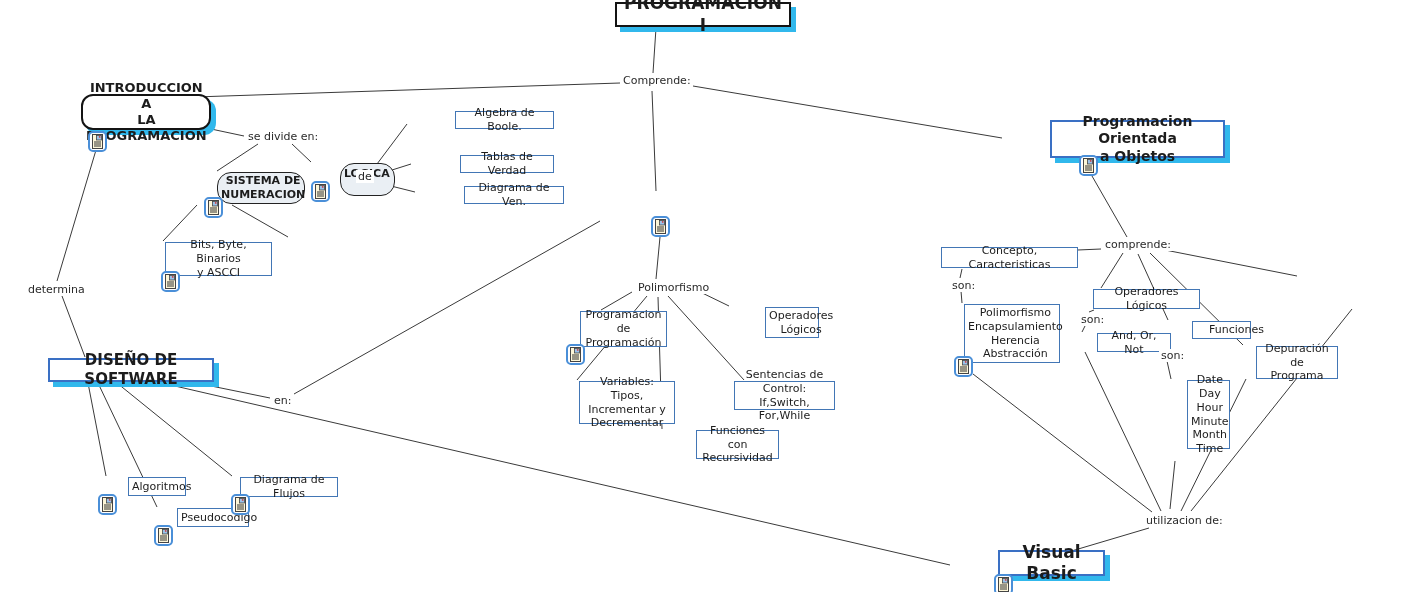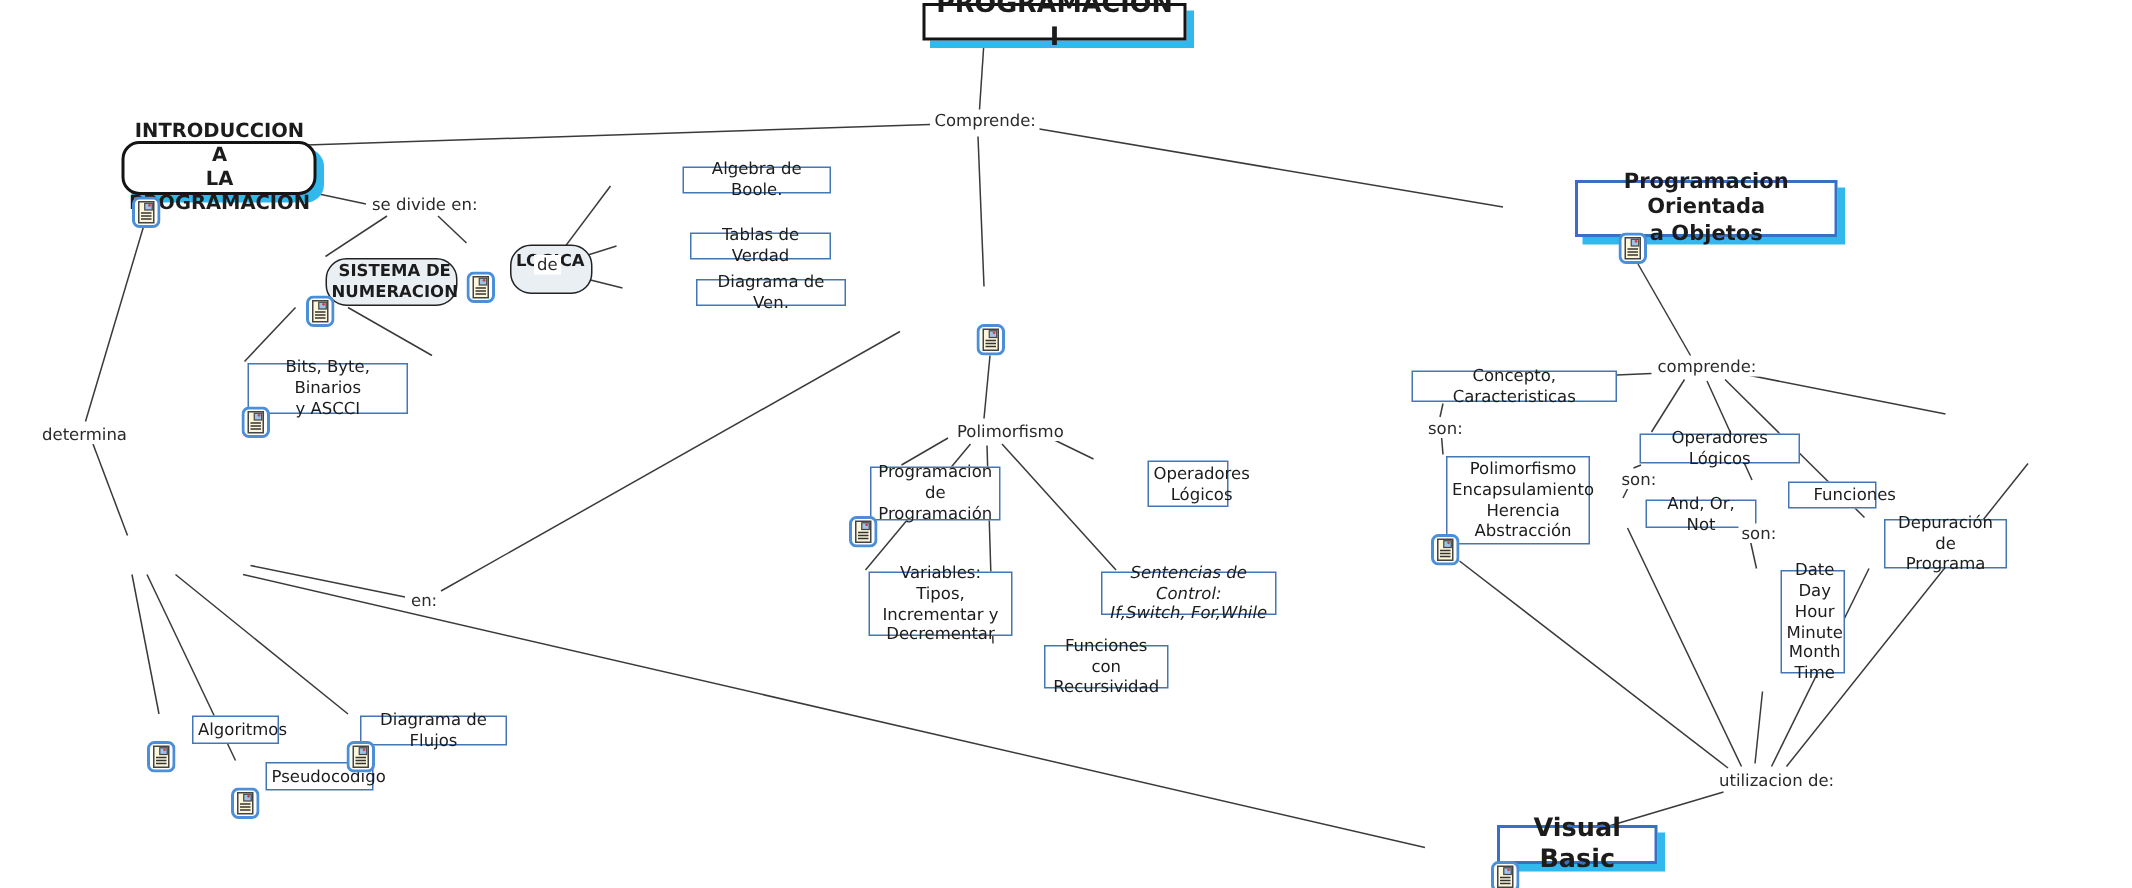--- a/index.html
+++ b/index.html
@@ -137,21 +137,21 @@
       <use href="#resicon"></use>
     </svg>
 
   <div class="node" style="left:717px;top:307px;width:54px;height:31px;"><span>Operadores
 Lógicos</span></div>
 
   <div class="node" style="left:531px;top:381px;width:96px;height:43px;"><span>Variables: Tipos,
 Incrementar y
 Decrementar</span></div>
 
-  <div class="node" style="left:686px;top:381px;width:117px;height:29px;font-style:italic;"><span>Sentencias de Control:
+  <div class="node" style="left:686px;top:381px;width:101px;height:29px;"><span>Sentencias de Control:
 If,Switch, For,While</span></div>
 
   <div class="node" style="left:648px;top:430px;width:83px;height:29px;"><span>Funciones con
 Recursividad</span></div>
 
   <div class="node" style="left:893px;top:247px;width:137px;height:21px;"><span>Concepto, Caracteristicas</span></div>
 
   <div class="node" style="left:916px;top:304px;width:96px;height:59px;"><span>Polimorfismo
 Encapsulamiento
 Herencia
@@ -170,20 +170,21 @@
 Day
 Hour
 Minute
 Month
 Time</span></div>
 
   <div class="node" style="left:1208px;top:346px;width:82px;height:33px;"><span>Depuración de
 Programa</span></div>
 
 
+  <div class="node main mainblue f15" style="left:0px;top:358px;width:166px;height:24px;"><span>DISEÑO DE SOFTWARE</span></div>
 
   <div class="node" style="left:80px;top:477px;width:58px;height:19px;"><span>Algoritmos</span></div>
   <svg class="res-icon" style="left:98px;top:494px;">
       <use href="#resicon"></use>
     </svg>
 
   <div class="node" style="left:129px;top:508px;width:72px;height:19px;"><span>Pseudocodigo</span></div>
   <svg class="res-icon" style="left:154px;top:525px;">
       <use href="#resicon"></use>
     </svg>

